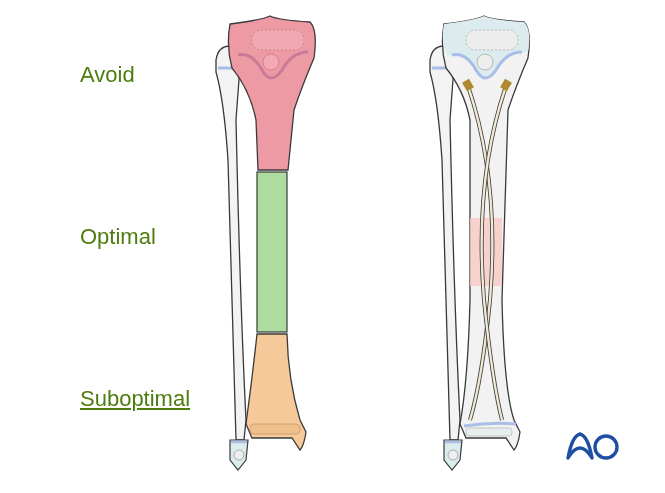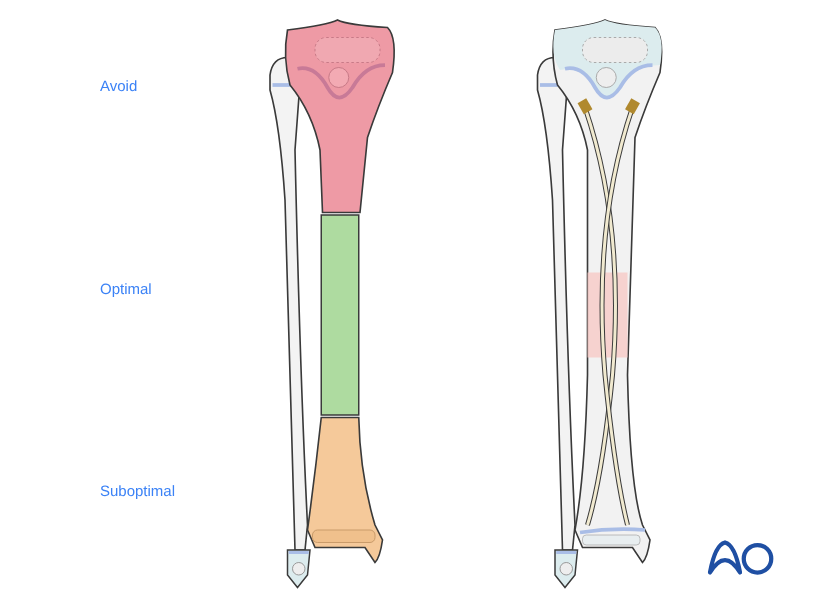--- a/index.html
+++ b/index.html
@@ -1,26 +1,26 @@
 <!DOCTYPE html>
 <html><head>
 <meta charset="utf-8">
 <style>
   html, body { margin:0; padding:0; background:#ffffff; }
   body { width:665px; height:493px; position:relative; overflow:hidden;
          font-family:"Liberation Sans", "DejaVu Sans", sans-serif; }
-  .label { position:absolute; left:80px; font-size:12px; color:#3b82f6; }
+  .label { position:absolute; left:80px; font-size:22px; color:#4d7c0f; }
   svg.art { position:absolute; left:0; top:0; }
 </style>
 </head>
 <body>
 
 <div class="label" style="top:62px;">Avoid</div>
 <div class="label" style="top:224px;">Optimal</div>
-<div class="label" style="top:386px;">Suboptimal</div>
+<div class="label" style="top:386px;text-decoration:underline;">Suboptimal</div>
 
 <svg class="art" width="665" height="493" viewBox="0 0 665 493">
 
   <g>
 
     <g>
       <path d="M216,60 Q218,46 230,46 Q238,48 240,66 L236,120 Q240,300 246,420 L244,440 L236,440 Q232,300 228,160 Q224,100 216,72 Z" fill="#f3f3f3" stroke="#3a3a3a" stroke-width="1.3"></path>
       <path d="M218,68 L240,68" stroke="#a9bde6" stroke-width="3"></path>
       <path d="M230,440 L248,440 L246,460 L238,470 L230,460 Z" fill="#dcecee" stroke="#3a3a3a" stroke-width="1.2"></path>
       <path d="M231,442 L247,442" stroke="#a9bde6" stroke-width="2.5"></path>

